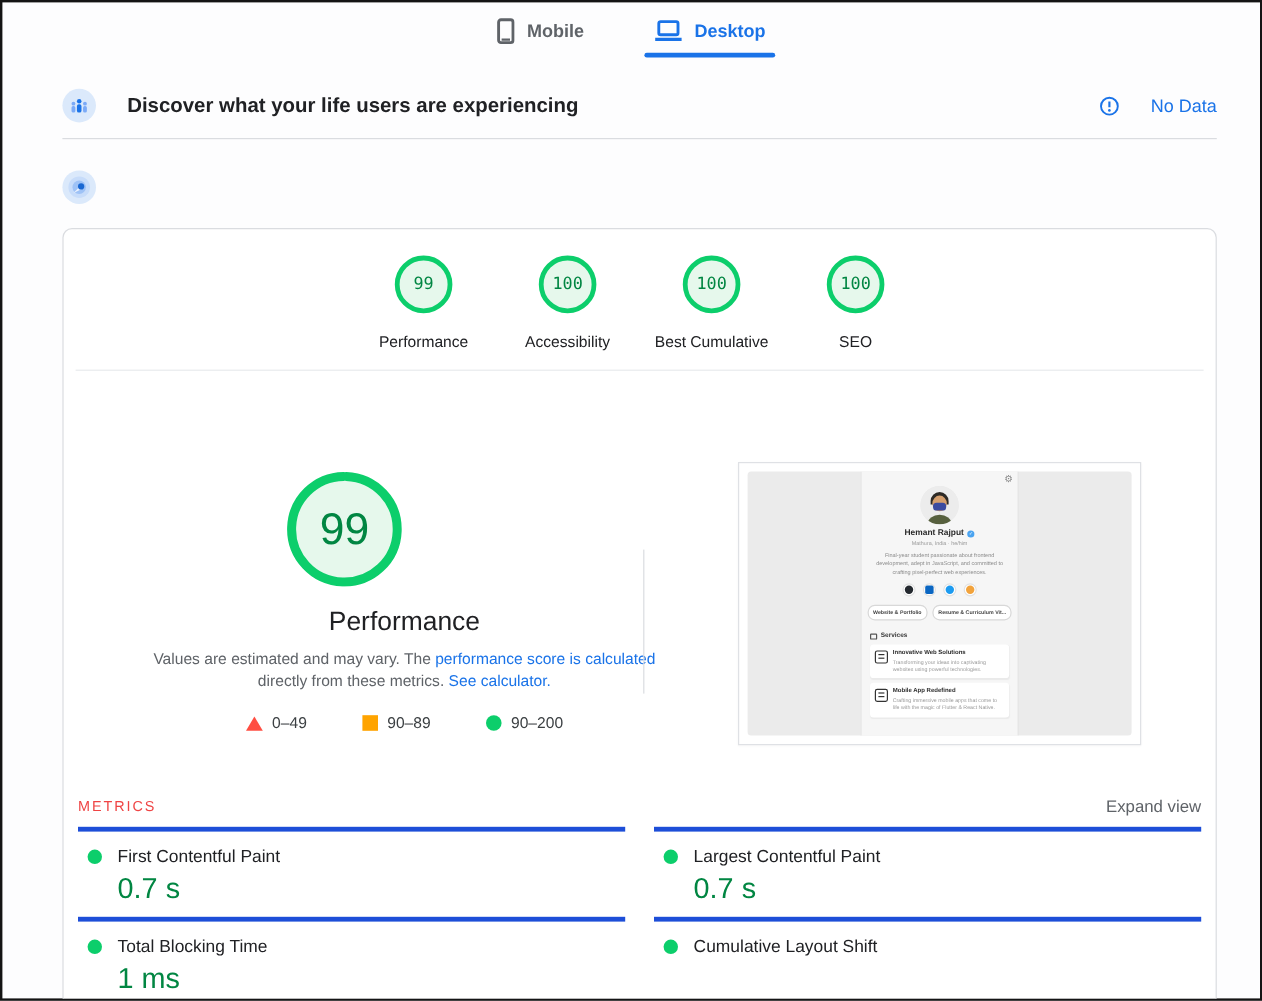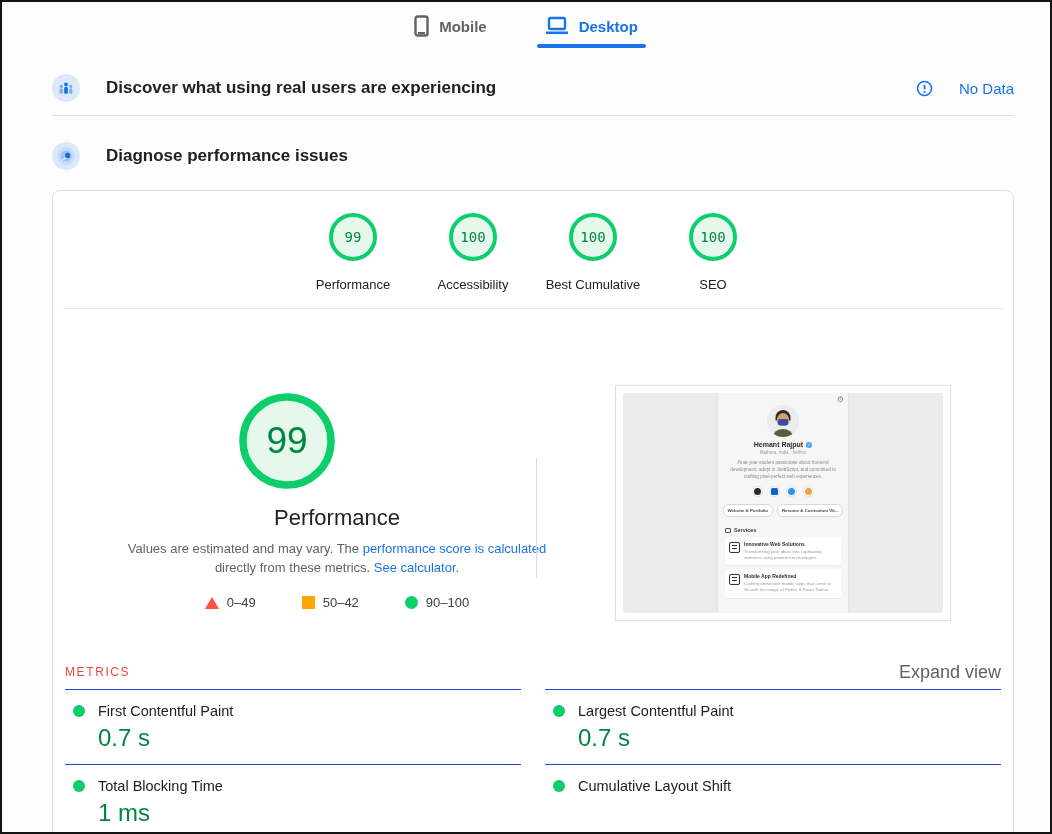--- a/index.html
+++ b/index.html
@@ -105,24 +105,24 @@
         margin-top:1px; position:relative; }
   .mini-service-icon::before { content:""; position:absolute; left:2px; right:2px; top:2px;
         height:1px; background:#333; box-shadow:0 3px 0 #333; }
   .mini-service-title { font-size:5px; font-weight:bold; color:#2e2e2e; }
   .mini-service-desc { font-size:4.4px; line-height:6.4px; color:#9a9a9a; margin-top:1.5px; }
 
   
   .metrics-head { position:absolute; top:470px; left:12px; right:12px; height:22px;
         display:flex; align-items:center; }
   .metrics-title { font-size:12px; letter-spacing:1.6px; color:#ef4444; }
-  .expand-view { margin-left:auto; font-size:18px; color:#5f6368; cursor:pointer; }
+  .expand-view { margin-left:auto; font-size:14px; color:#5f6368; cursor:pointer; }
   .metrics-grid { position:absolute; top:498px; left:12px; right:12px;
         display:grid; grid-template-columns:1fr 1fr; column-gap:24px; }
-  .metric-cell { border-top:1px solid #1d4ed8; padding:13px 0 0 8px; height:75px; }
+  .metric-cell { border-top:4px solid #1d4ed8; padding:13px 0 0 8px; height:75px; }
   .metric-top { display:flex; align-items:center; gap:13px; }
   .metric-dot { width:12px; height:12px; border-radius:50%; background:#0cce6b; flex:0 0 auto; }
   .metric-name { font-size:14.5px; color:#202124; }
   .metric-value { margin-left:25px; margin-top:5px; font-size:24px; color:#018642; }
 
   
   svg { display:block; }
 </style>
 </head>
 <body>
@@ -153,21 +153,21 @@
   <span class="icon-bubble">
     <svg width="16" height="14" viewBox="0 0 16 14">
       <circle cx="3.2" cy="5.4" r="1.6" fill="#7baaf7"></circle>
         <rect x="1.6" y="7.4" width="3.2" height="5.4" rx="1.4" fill="#7baaf7"></rect>
       <circle cx="8" cy="3.4" r="1.9" fill="#1a73e8"></circle>
         <rect x="6.1" y="5.8" width="3.8" height="7" rx="1.6" fill="#1a73e8"></rect>
       <circle cx="12.8" cy="5.4" r="1.6" fill="#7baaf7"></circle>
         <rect x="11.2" y="7.4" width="3.2" height="5.4" rx="1.4" fill="#7baaf7"></rect>
     </svg>
   </span>
-  <span class="section-title">Discover what using real users are experiencing</span>
+  <span class="section-title">Discover what your life users are experiencing</span>
   <span class="nodata">
     <span>
       <svg width="17" height="17" viewBox="0 0 17 17">
         <circle cx="8.5" cy="8.5" r="7" fill="none" stroke="#1a73e8" stroke-width="1.6"></circle>
         <line x1="8.5" y1="4.6" x2="8.5" y2="9.4" stroke="#1a73e8" stroke-width="1.8"></line>
         <circle cx="8.5" cy="12" r="1.1" fill="#1a73e8"></circle>
       </svg>
     </span>
     <span>No Data</span>
   </span>
@@ -176,21 +176,20 @@
 
 <div class="row-diagnose">
   <span class="icon-bubble">
     <svg width="20" height="20" viewBox="0 0 20 20">
       <circle cx="10" cy="10" r="9" fill="#c7dcfa"></circle>
       <circle cx="10" cy="10" r="5.6" fill="#9ec2f6"></circle>
       <path d="M5 15 L11.6 8.4 L13 11 Z" fill="#e8f0fe"></path>
       <circle cx="11.6" cy="9.4" r="2.6" fill="#1967d2"></circle>
     </svg>
   </span>
-  <span class="section-title">Diagnose performance issues</span>
 </div>
 
 <div class="card">
 
   <div class="scores-row">
     <div class="score-item">
       <div class="score-ring">99</div>
       <div class="score-label">Performance</div>
     </div>
     <div class="score-item">
@@ -219,25 +218,25 @@
 
   <div class="disclaimer"><span>Values are estimated and may vary. The </span><a>performance score is calculated</a><span> directly from these metrics. </span><a>See calculator.</a></div>
 
   <div class="legend">
     <div class="legend-item">
       <span class="shape-triangle"></span>
       <span>0–49</span>
     </div>
     <div class="legend-item">
       <span class="shape-square"></span>
-      <span>50–42</span>
+      <span>90–89</span>
     </div>
     <div class="legend-item">
       <span class="shape-circle"></span>
-      <span>90–100</span>
+      <span>90–200</span>
     </div>
   </div>
 
   <div class="v-divider"></div>
 
   <div class="thumb">
     <div class="thumb-inner">
       <div class="mini-card">
         <span class="mini-gear">⚙</span>
         <div class="mini-avatar">

